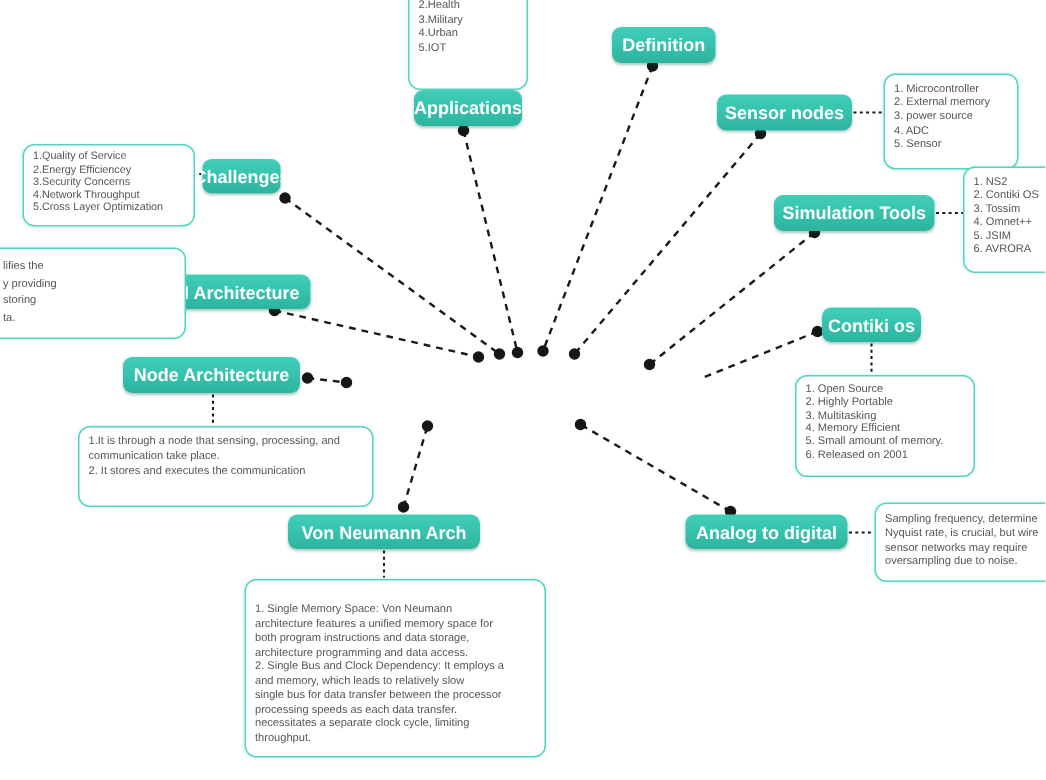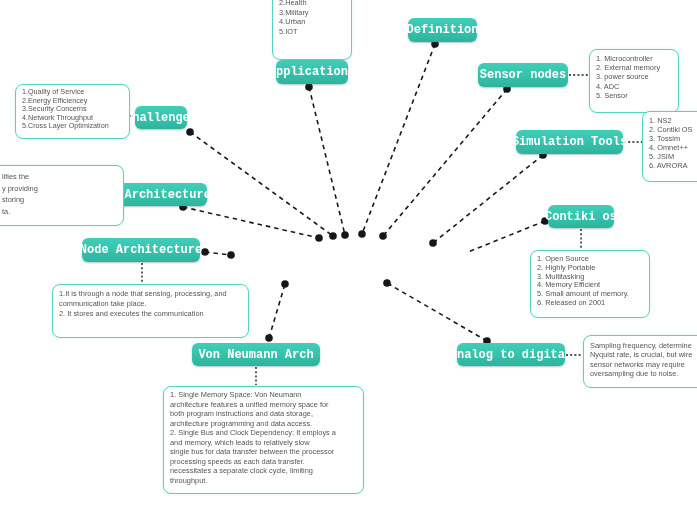--- a/index.html
+++ b/index.html
@@ -8,37 +8,37 @@
     font-family:"Liberation Sans","DejaVu Sans",sans-serif;
   }
   #connector-layer{position:absolute;left:0;top:0;width:697px;height:520px;}
   .edge{stroke:#1a1a1a;stroke-width:1.6;stroke-dasharray:4.5 4;fill:none;}
   .stub{stroke:#1a1a1a;stroke-width:1.4;stroke-dasharray:2 2.2;fill:none;}
   .dot{fill:#161616;}
   .topic{
     position:absolute;display:flex;align-items:center;justify-content:center;
     background:linear-gradient(180deg,#41ceb8 0%,#35c1ab 55%,#2db39e 100%);
     border-radius:6px;color:#ffffff;font-size:12px;font-weight:700;
-    box-shadow:0 1px 2px rgba(20,90,80,.35);white-space:nowrap;cursor:pointer;font-family:Liberation Mono, monospace;
+    box-shadow:0 1px 2px rgba(20,90,80,.35);white-space:nowrap;cursor:pointer;
   }
   #center-node{
     position:absolute;left:234px;top:237px;width:232px;height:48px;
     border-radius:50%;display:flex;align-items:center;justify-content:center;
     background:linear-gradient(180deg,#48cfba 0%,#35bcaa 60%,#2fae9d 100%);
     color:#fff;font-size:13px;font-weight:700;white-space:nowrap;cursor:pointer;
   }
   .note{
     position:absolute;background:#ffffff;border:1.5px solid #55d3c2;border-radius:8px;
     color:#555555;font-size:7.4px;line-height:8.9px;padding:4px 6px;
     box-shadow:0 0 3px rgba(85,211,194,.25);cursor:pointer;
   }
   .nl{white-space:nowrap;}
   #note-applications{padding-top:13px;line-height:9.6px;}
   #note-havard{padding-left:59px;line-height:11.7px;padding-top:5px;}
-  #note-von-neumann{line-height:9.5px;padding-top:3px;}
+  #note-von-neumann{line-height:9.5px;padding-top:14px;}
   #note-node-architecture{line-height:9.8px;}
   #note-analog{line-height:9.4px;padding-top:5px;}
   #note-challenges{line-height:8.6px;padding-top:3px;font-size:7.2px;}
   #note-contiki{line-height:8.8px;}
   #note-sensor{line-height:9.2px;}
   #note-simulation{line-height:9.0px;}
 </style>
 </head>
 <body>
 
@@ -126,21 +126,21 @@
 
   <div class="note" id="note-contiki" style="left:530px;top:250px;width:106px;height:58px;">
     <div class="nl">1. Open Source</div>
     <div class="nl">2. Highly Portable</div>
     <div class="nl">3. Multitasking</div>
     <div class="nl">4. Memory Efficient</div>
     <div class="nl">5. Small amount of memory.</div>
     <div class="nl">6. Released on 2001</div>
   </div>
 
-  <div class="note" id="note-challenges" style="left:15px;top:84px;width:101px;height:46px;">
+  <div class="note" id="note-challenges" style="left:15px;top:96px;width:101px;height:46px;">
     <div class="nl">1.Quality of Service</div>
     <div class="nl">2.Energy Efficiencey</div>
     <div class="nl">3.Security Concerns</div>
     <div class="nl">4.Network Throughput</div>
     <div class="nl">5.Cross Layer Optimization</div>
   </div>
 
   <div class="note" id="note-havard" style="left:-58px;top:165px;width:115px;height:50px;">
     <div class="nl">lifies the</div>
     <div class="nl">y providing</div>

